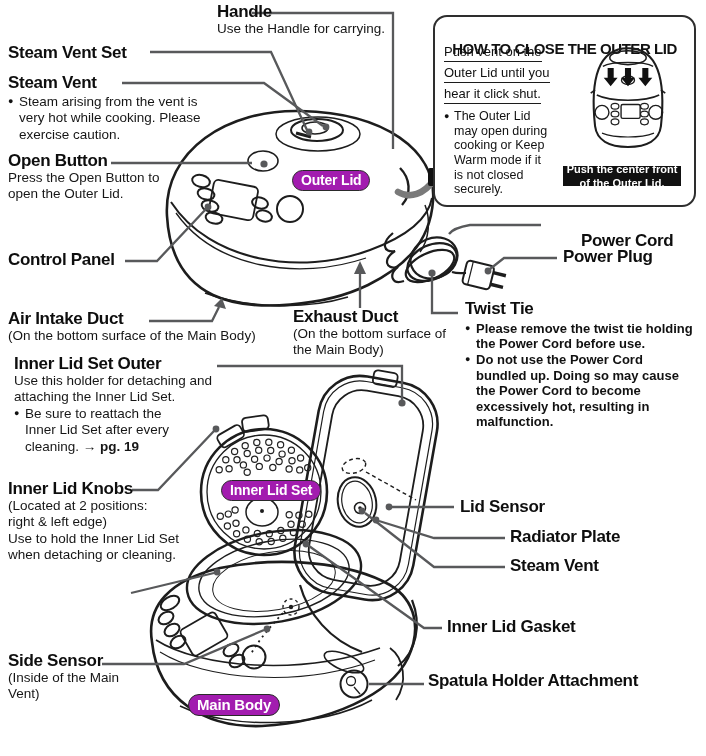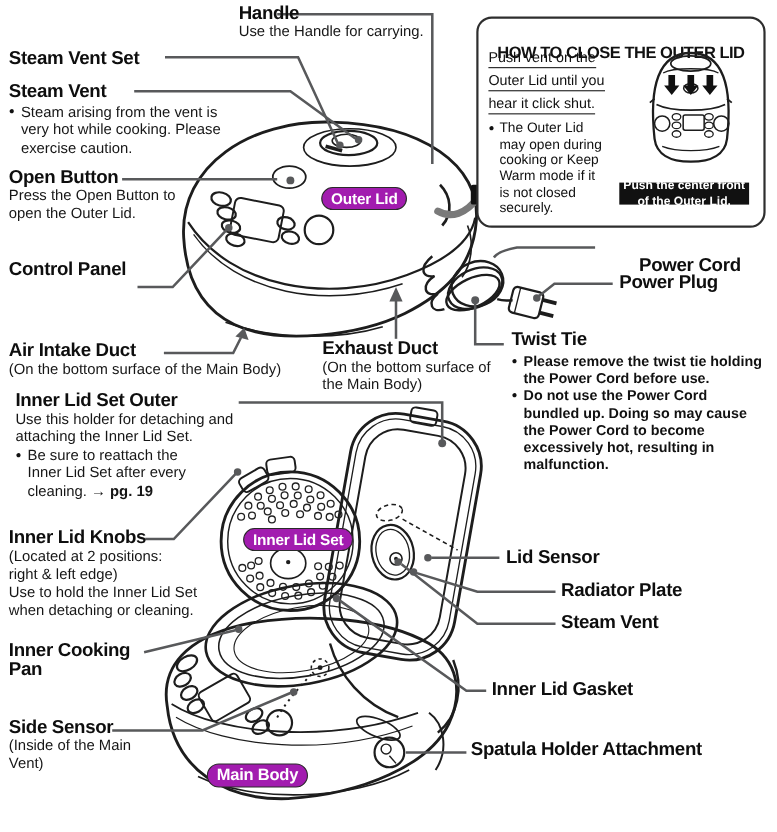--- a/index.html
+++ b/index.html
@@ -252,21 +252,21 @@
     </div>
   </div>
 </div>
 
 <div class="lbl" style="left:8px;top:152px;">
   <div class="t">Open Button</div>
   <div class="b">Press the Open Button to</div>
   <div class="b">open the Outer Lid.</div>
 </div>
 
-<div class="lbl" style="left:8px;top:236px;">
+<div class="lbl" style="left:8px;top:251px;">
   <div class="t">Control Panel</div>
 </div>
 
 <div class="lbl" style="left:8px;top:310px;">
   <div class="t">Air Intake Duct</div>
   <div class="b">(On the bottom surface of the Main Body)</div>
 </div>
 
 <div class="lbl" style="left:293px;top:308px;">
   <div class="t">Exhaust Duct</div>
@@ -318,24 +318,20 @@
 </div>
 
 <div class="lbl" style="left:8px;top:480px;">
   <div class="t">Inner Lid Knobs</div>
   <div class="b">(Located at 2 positions:</div>
   <div class="b">right &amp; left edge)</div>
   <div class="b">Use to hold the Inner Lid Set</div>
   <div class="b">when detaching or cleaning.</div>
 </div>
 
-<div class="lbl" style="left:8px;top:582px;">
-  <div class="t">Inner Cooking</div>
-  <div class="t">Pan</div>
-</div>
 
 <div class="lbl" style="left:8px;top:652px;">
   <div class="t">Side Sensor</div>
   <div class="b">(Inside of the Main</div>
   <div class="b">Vent)</div>
 </div>
 
 <div class="lbl" style="left:460px;top:498px;">
   <div class="t">Lid Sensor</div>
 </div>

